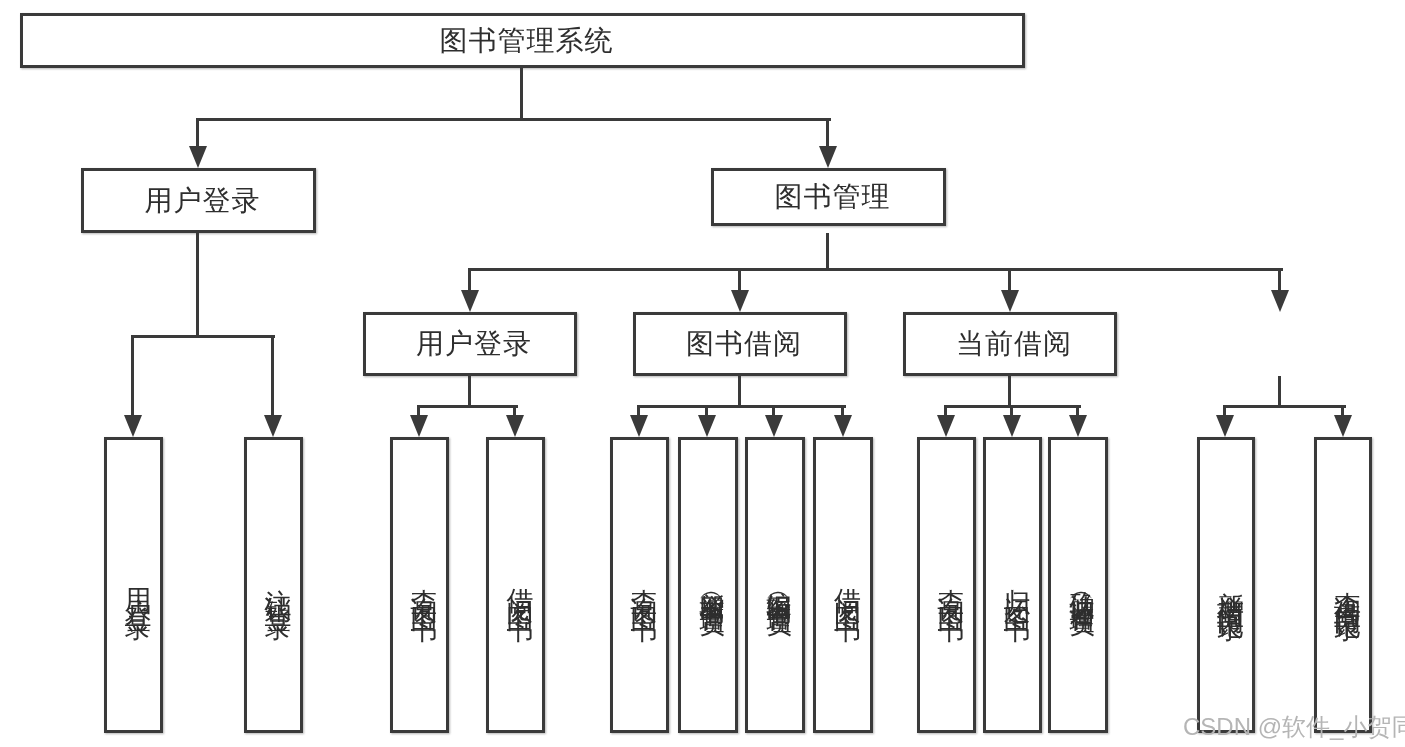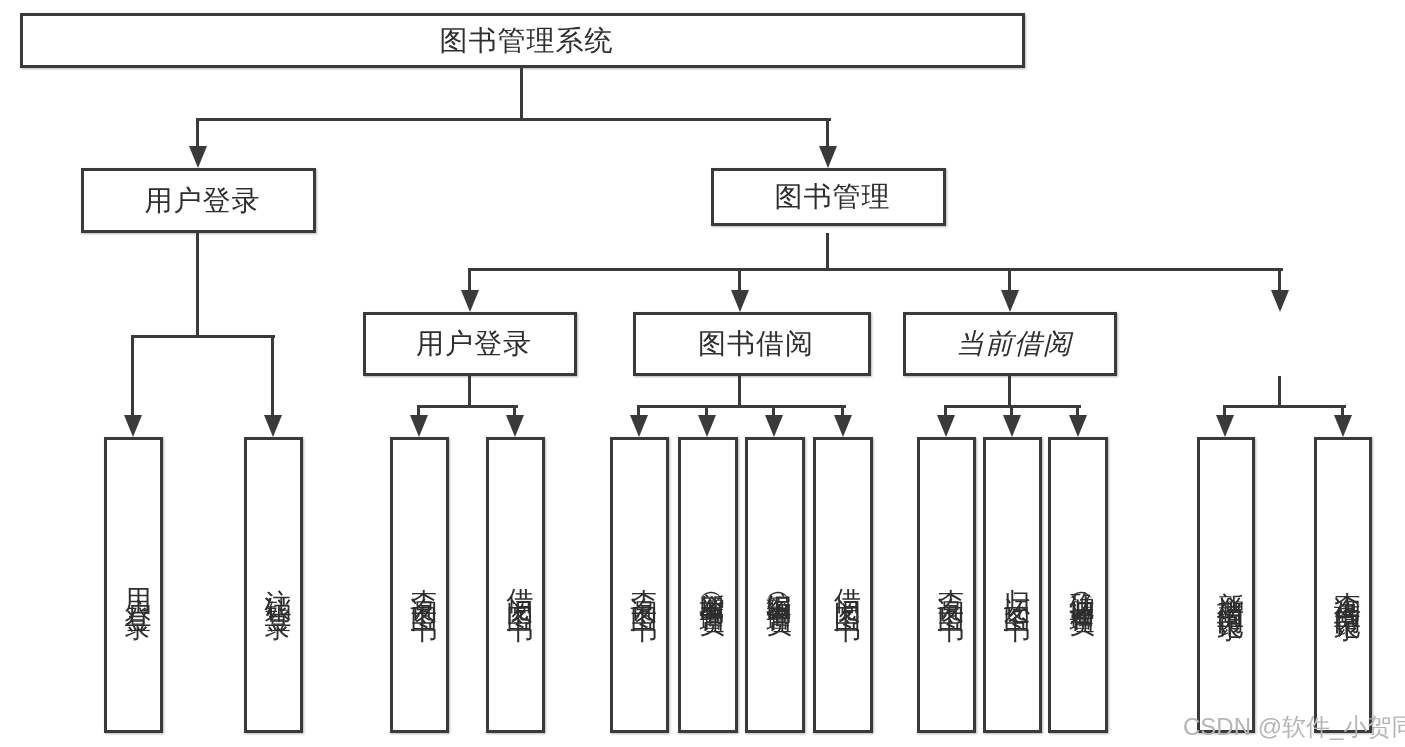--- a/index.html
+++ b/index.html
@@ -106,24 +106,24 @@
   <div class="line" style="left:738px; top:268px; width:3px; height:22px;"></div>
   <div class="ahead" style="left:731px; top:290px;"></div>
   <div class="line" style="left:1008px; top:268px; width:3px; height:22px;"></div>
   <div class="ahead" style="left:1001px; top:290px;"></div>
   <div class="line" style="left:1278px; top:268px; width:3px; height:22px;"></div>
   <div class="ahead" style="left:1271px; top:290px;"></div>
 
   <div class="box" style="left:363px; top:312px; width:214px; height:64px;">
     <span class="hlabel">用户登录</span>
   </div>
-  <div class="box" style="left:633px; top:312px; width:238px; height:64px;">
+  <div class="box" style="left:633px; top:312px; width:214px; height:64px;">
     <span class="hlabel">图书借阅</span>
   </div>
-  <div class="box" style="left:903px; top:312px; width:214px; height:64px;font-style:italic;">
+  <div class="box" style="left:903px; top:312px; width:214px; height:64px;">
     <span class="hlabel">当前借阅</span>
   </div>
 
   <div class="line" style="left:468px; top:376px; width:3px; height:32px;"></div>
   <div class="line" style="left:417px; top:405px; width:101px; height:3px;"></div>
   <div class="line" style="left:417px; top:405px; width:3px; height:12px;"></div>
   <div class="ahead" style="left:410px; top:415px;"></div>
   <div class="line" style="left:513px; top:405px; width:3px; height:12px;"></div>
   <div class="ahead" style="left:506px; top:415px;"></div>
 

